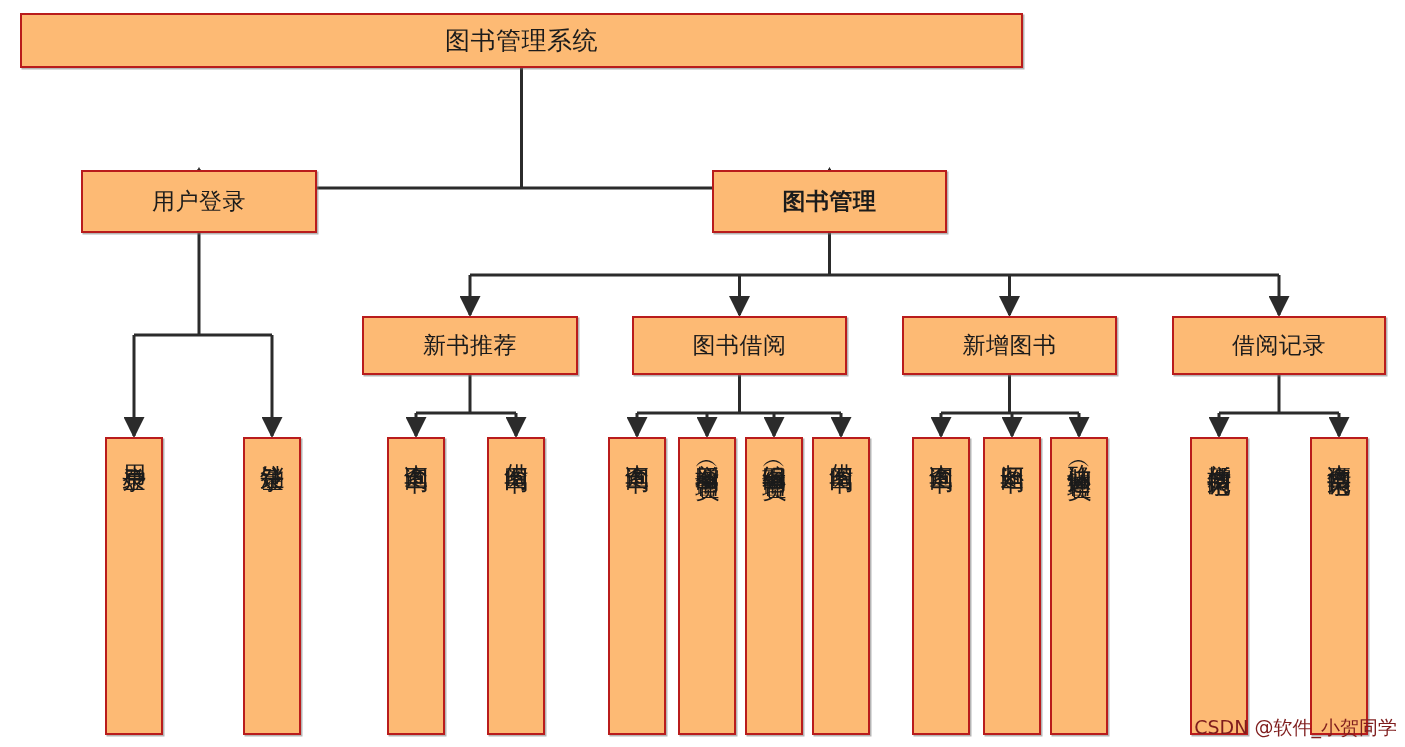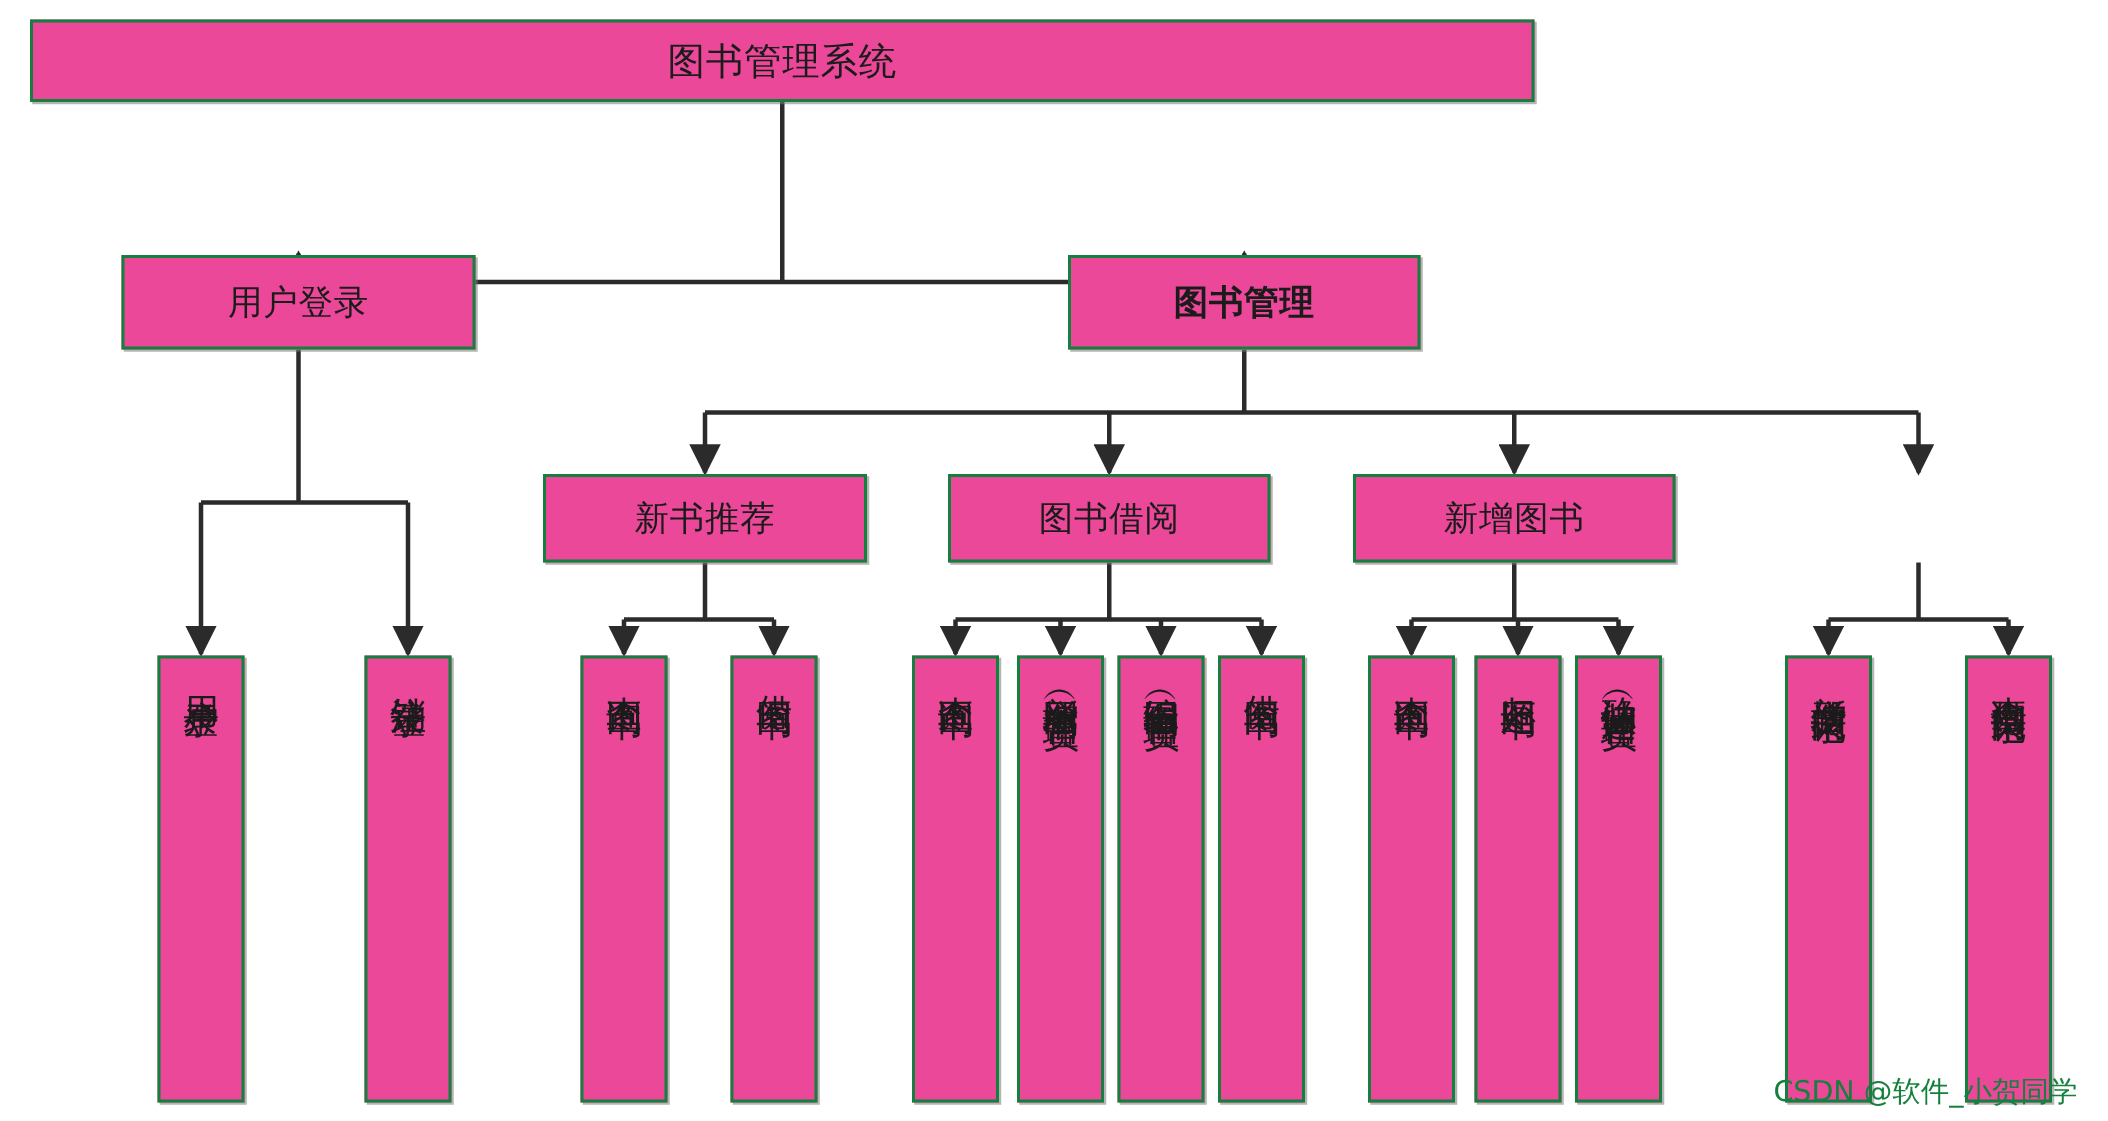--- a/index.html
+++ b/index.html
@@ -22,22 +22,22 @@
     position: absolute;
     left: 0;
     top: 0;
     width: 1405px;
     height: 747px;
     pointer-events: none;
   }
   .node {
     position: absolute;
     box-sizing: border-box;
-    background: #ec4899;
-    border: 2px solid #15803d;
+    background: #fdba74;
+    border: 2px solid #b91c1c;
     box-shadow: 1.5px 1.5px 0 0 rgba(120,120,120,0.55);
     display: flex;
     align-items: center;
     justify-content: center;
     color: #1b1b1b;
     z-index: 2;
   }
   .node .label {
     display: block;
     text-align: center;
@@ -56,24 +56,24 @@
   .node-leaf .label {
     writing-mode: vertical-rl;
     text-orientation: upright;
     font-size: 24px;
     line-height: 1.02;
     letter-spacing: 2px;
     white-space: nowrap;
   }
   .watermark {
     position: absolute;
-    right: 20px;
+    right: 8px;
     bottom: 6px;
     font-size: 19px;
-    color: #15803d;
+    color: #7f1d1d;
     white-space: nowrap;
     z-index: 5;
     font-family: "DejaVu Sans", "Liberation Sans", sans-serif;
   }
 </style>
 </head>
 <body>
 
 <div id="canvas">
 
@@ -133,20 +133,23 @@
 
   <div class="node node-l3" style="left: 632px; top: 316px; width: 215px; height: 59px;">
     <span class="label">图书借阅</span>
   </div>
   <div class="node node-l3" style="left: 362px; top: 316px; width: 216px; height: 59px;">
     <span class="label">新书推荐</span>
   </div>
   <div class="node node-l3" style="left: 902px; top: 316px; width: 215px; height: 59px;">
     <span class="label">新增图书</span>
   </div>
+  <div class="node node-l3" style="left: 1172px; top: 316px; width: 214px; height: 59px;">
+    <span class="label">借阅记录</span>
+  </div>
 
   <div class="node node-leaf" style="left: 105px; top: 437px; width: 58px; height: 298px;">
     <span class="label">用户登录</span>
   </div>
   <div class="node node-leaf" style="left: 243px; top: 437px; width: 58px; height: 298px;">
     <span class="label">注销登录</span>
   </div>
   <div class="node node-leaf" style="left: 387px; top: 437px; width: 58px; height: 298px;">
     <span class="label">查询图书</span>
   </div>

